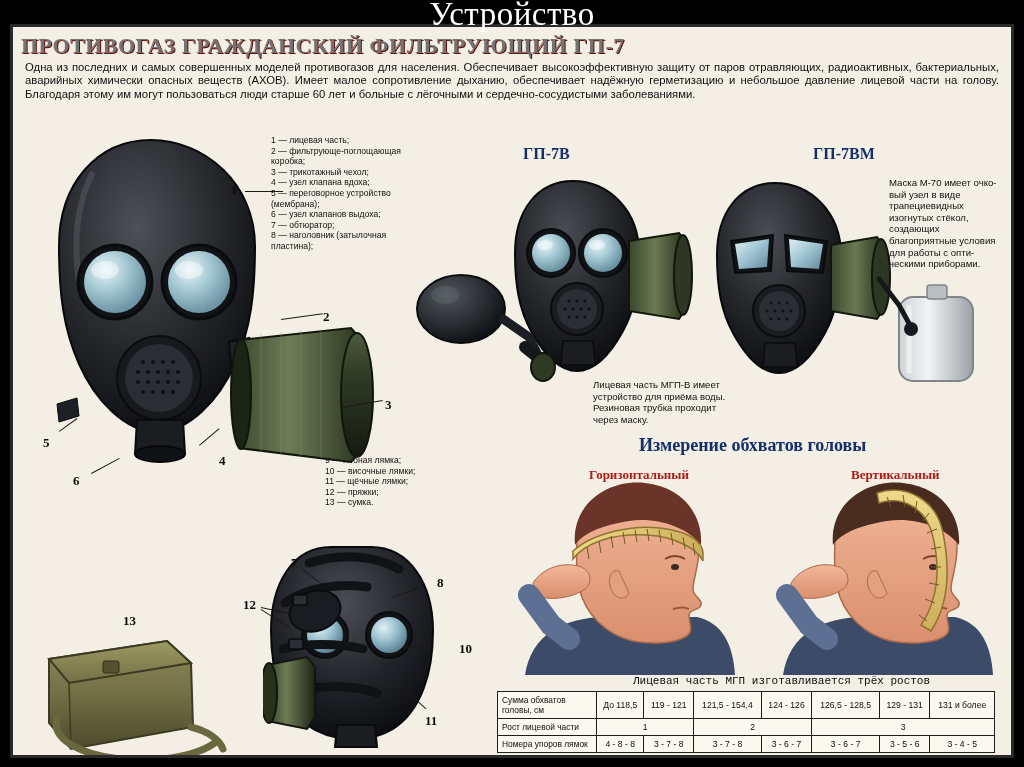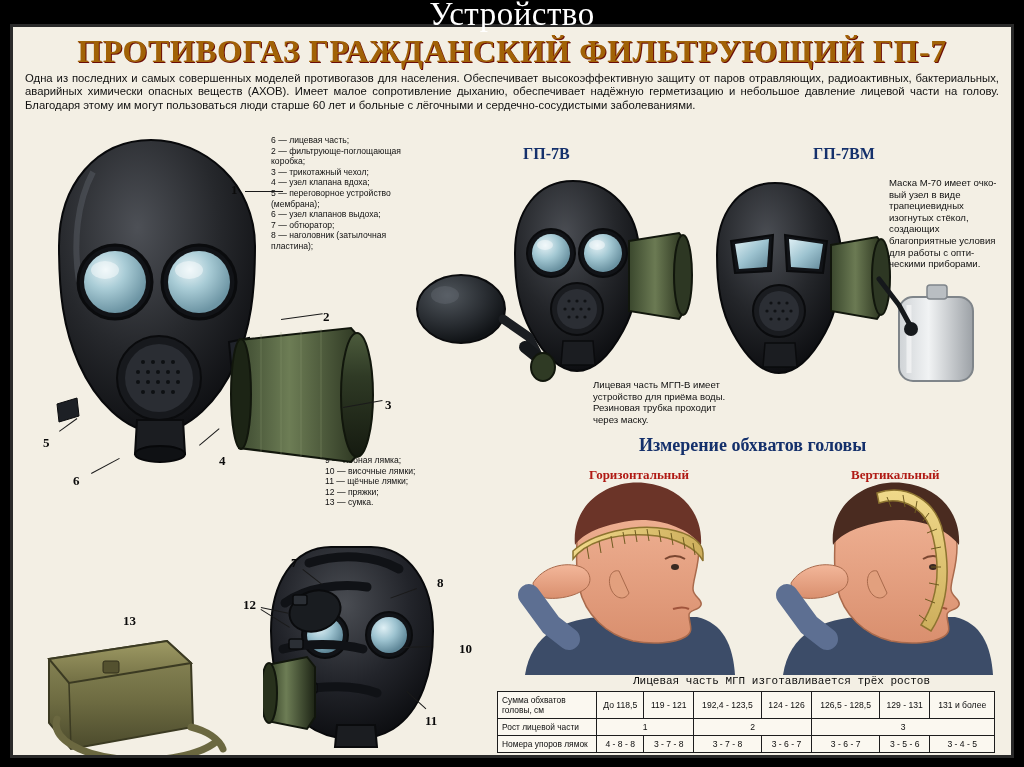--- a/index.html
+++ b/index.html
@@ -41,25 +41,25 @@
     box-sizing: border-box;
     overflow: hidden;
   }
   .poster-inner {
     position: absolute;
     inset: 0;
     padding: 4px 8px 0 8px;
   }
 
   .poster-title {
-    text-align: center;
+    text-align: left;
     font-family: "Liberation Serif", serif;
     font-weight: bold;
-    font-size: 32px;
-    color: #a16207;
+    font-size: 22px;
+    color: #737373;
     letter-spacing: 0.5px;
     text-shadow: 1px 1px 0 #6a0d08;
     margin: 2px 0 2px 0;
     white-space: nowrap;
   }
 
   .poster-intro {
     font-size: 11.3px;
     line-height: 13.4px;
     color: #101010;
@@ -160,21 +160,21 @@
 <div class="page-overlay-title">Устройство</div>
 
 <div class="poster">
   <div class="poster-inner">
 
     <div class="poster-title">ПРОТИВОГАЗ ГРАЖДАНСКИЙ ФИЛЬТРУЮЩИЙ ГП-7</div>
 
     <div class="poster-intro">Одна из последних и самых совершенных моделей противогазов для населения. Обеспечивает высокоэффективную защиту от паров отравляющих, радиоактивных, бактериальных, аварийных химически опасных веществ (АХОВ). Имеет малое сопротивление дыханию, обеспечивает надёжную герметизацию и небольшое давление лицевой части на голову. Благодаря этому им могут пользоваться люди старше 60 лет и больные с лёгочными и сердечно-сосудистыми заболеваниями.</div>
 
     <div class="legend" style="left:258px; top:108px;">
-      <div>6 — лицевая часть;</div>
+      <div>1 — лицевая часть;</div>
       <div>2 — фильтрующе-поглощающая</div>
       <div>     коробка;</div>
       <div>3 — трикотажный чехол;</div>
       <div>4 — узел клапана вдоха;</div>
       <div>5 — переговорное устройство</div>
       <div>     (мембрана);</div>
       <div>6 — узел клапанов выдоха;</div>
       <div>7 — обтюратор;</div>
       <div>8 — наголовник (затылочная</div>
       <div>     пластина);</div>
@@ -514,21 +514,21 @@
     </div>
 
     <div class="tbl-caption" style="left:620px; top:648px;">Лицевая часть МГП изготавливается трёх ростов</div>
 
     <table class="tbl" style="left:484px; top:664px; width:498px;">
       <tbody>
           <tr>
         <td class="hdr">Сумма обхватов головы, см</td>
         <td>До 118,5</td>
         <td>119 - 121</td>
-        <td>192,4 - 123,5</td>
+        <td>121,5 - 154,4</td>
         <td>124 - 126</td>
         <td>126,5 - 128,5</td>
         <td>129 - 131</td>
         <td>131 и более</td>
       </tr>
       <tr>
         <td class="hdr">Рост лицевой части</td>
         <td colspan="2">1</td>
         <td colspan="2">2</td>
         <td colspan="3">3</td>

